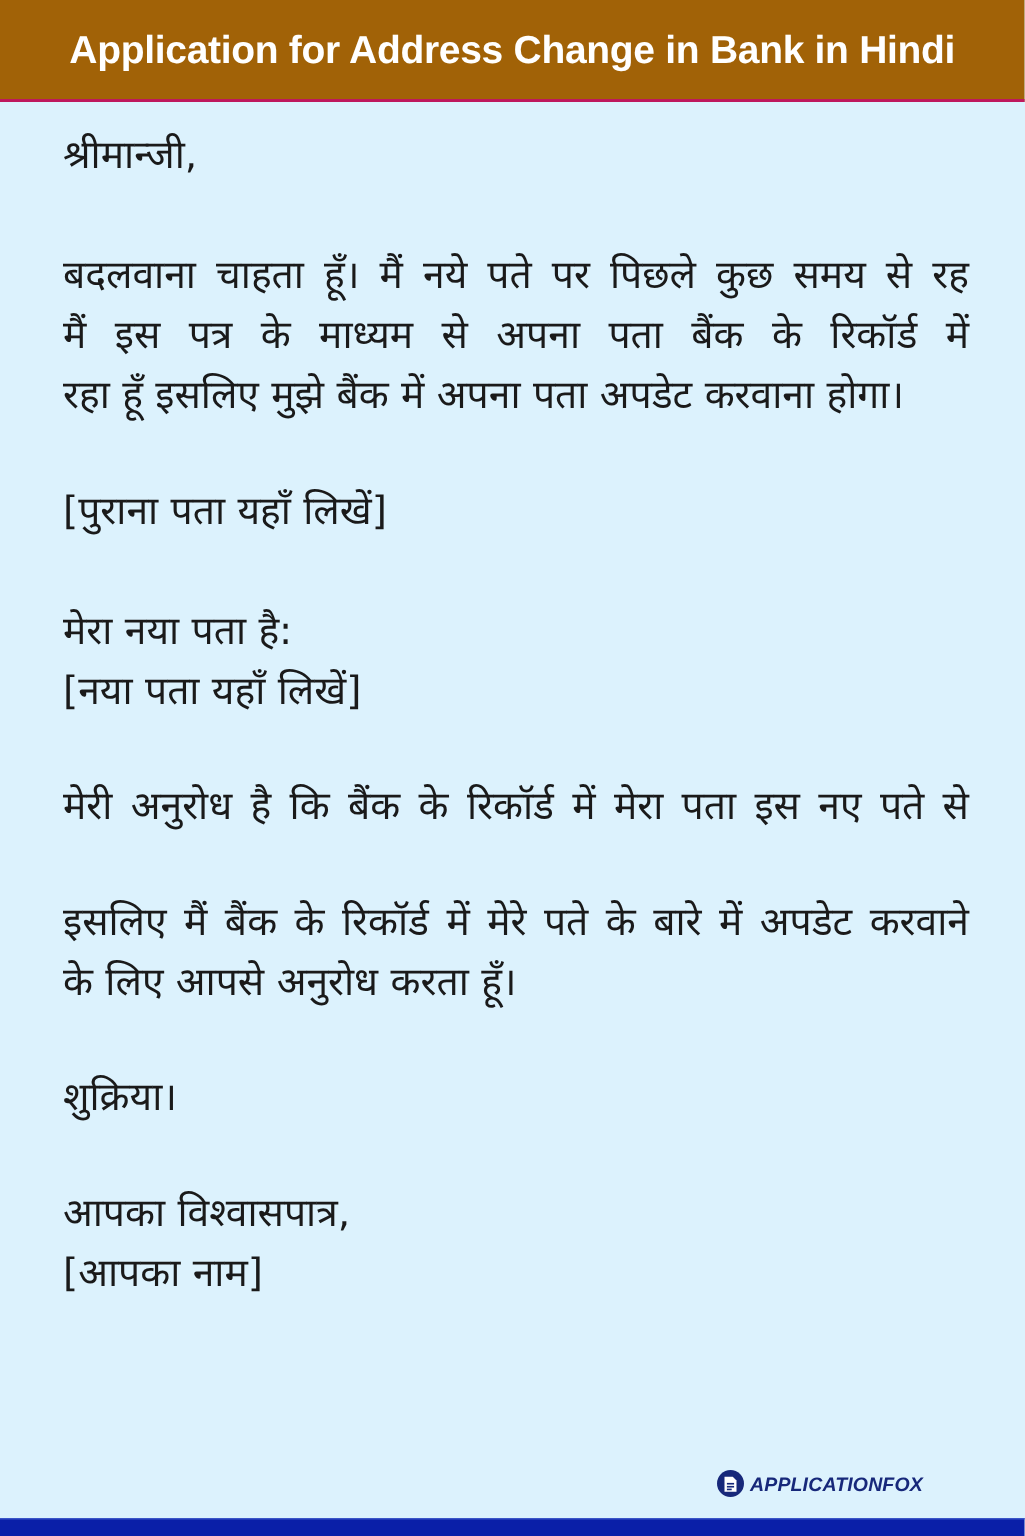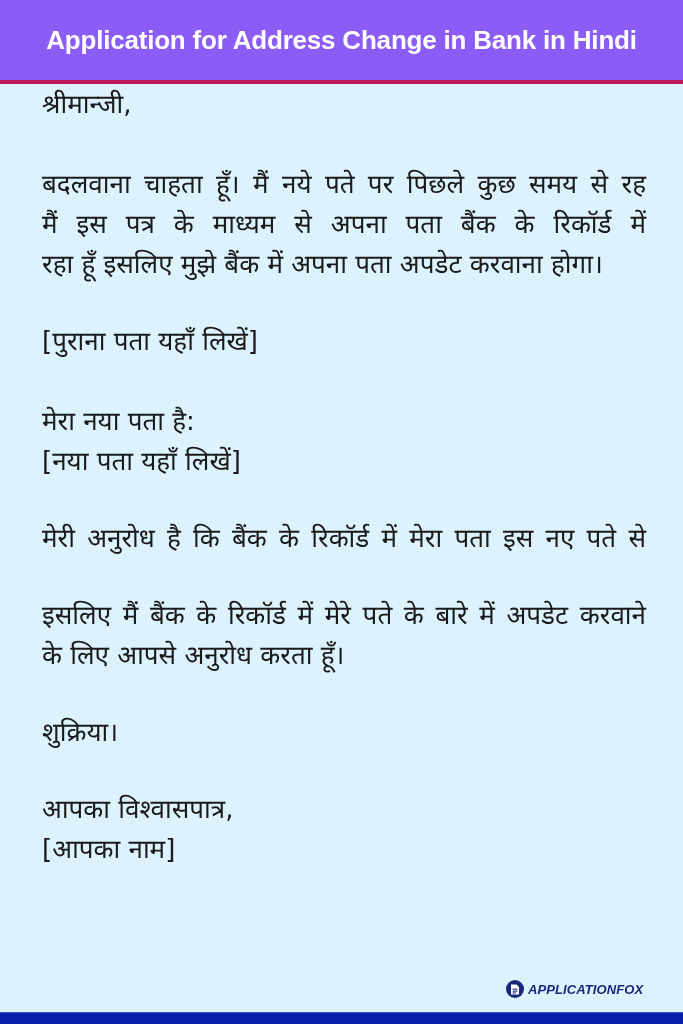--- a/index.html
+++ b/index.html
@@ -12,23 +12,23 @@
       background: #dcf2fd;
       position: relative;
       overflow: hidden;
       font-family: "DejaVu Sans", "Liberation Sans", sans-serif;
       color: #1a1a1a;
     }
     .header {
       position: absolute;
       left: 0; top: 0;
       width: 683px;
-      height: 84px;
-      background: #8b5cf6;
-      border-bottom: 4px solid #be185d;
+      height: 68px;
+      background: #a16207;
+      border-bottom: 2px solid #be185d;
       box-sizing: border-box;
       display: flex;
       align-items: center;
       justify-content: center;
     }
     .header-title {
       color: #ffffff;
       font-family: "Liberation Sans", "DejaVu Sans", sans-serif;
       font-weight: bold;
       font-size: 26px;
@@ -50,21 +50,21 @@
     .justify {
       display: block;
       text-align: justify;
       text-align-last: justify;
       white-space: normal;
     }
     .gap-lg { height: 40px; }
     .gap-md { height: 37px; }
     .logo {
       position: absolute;
-      left: 506px;
+      left: 478px;
       top: 980px;
       display: flex;
       align-items: center;
       gap: 4px;
     }
     .logo-icon {
       width: 18px;
       height: 18px;
       border-radius: 50%;
       background: #17287a;

